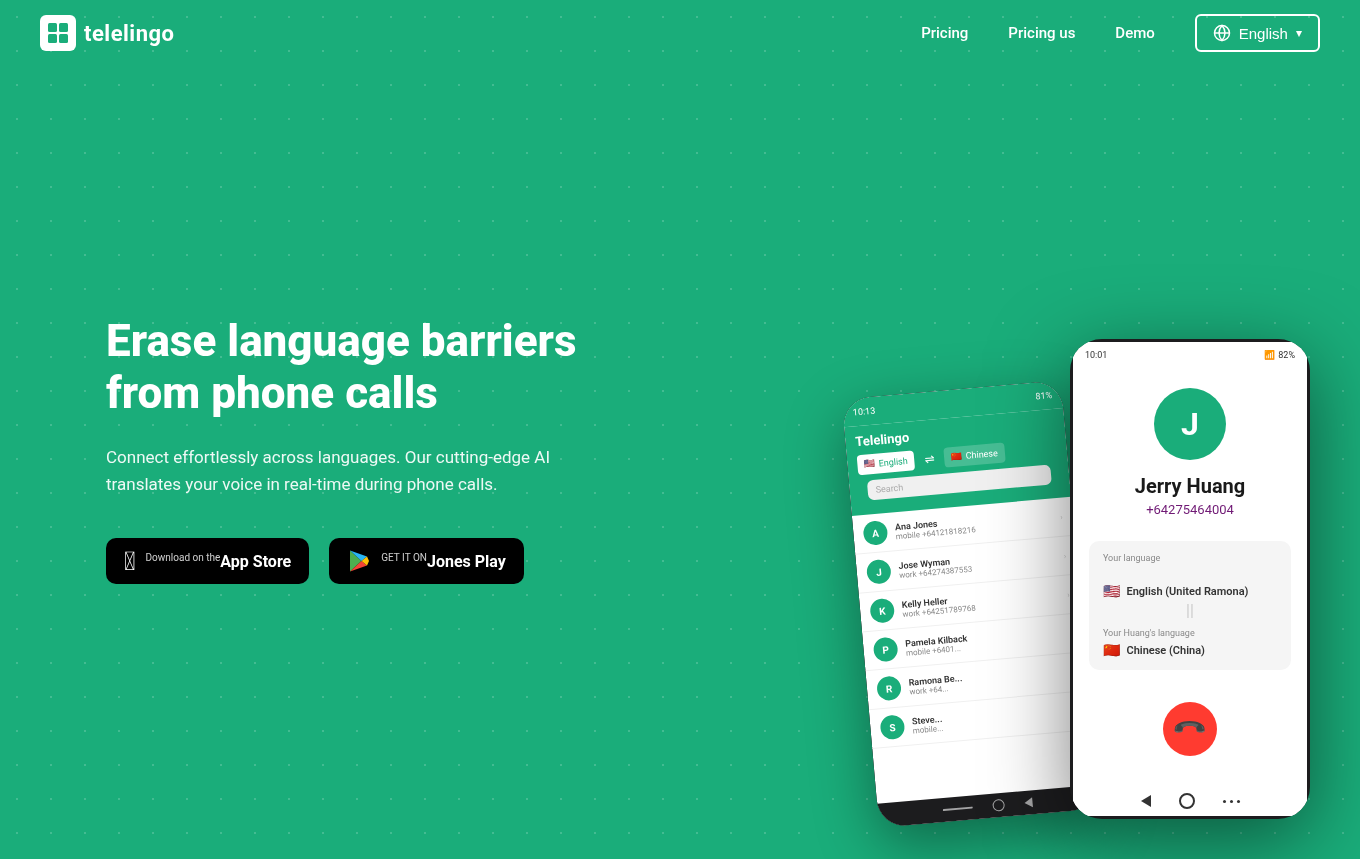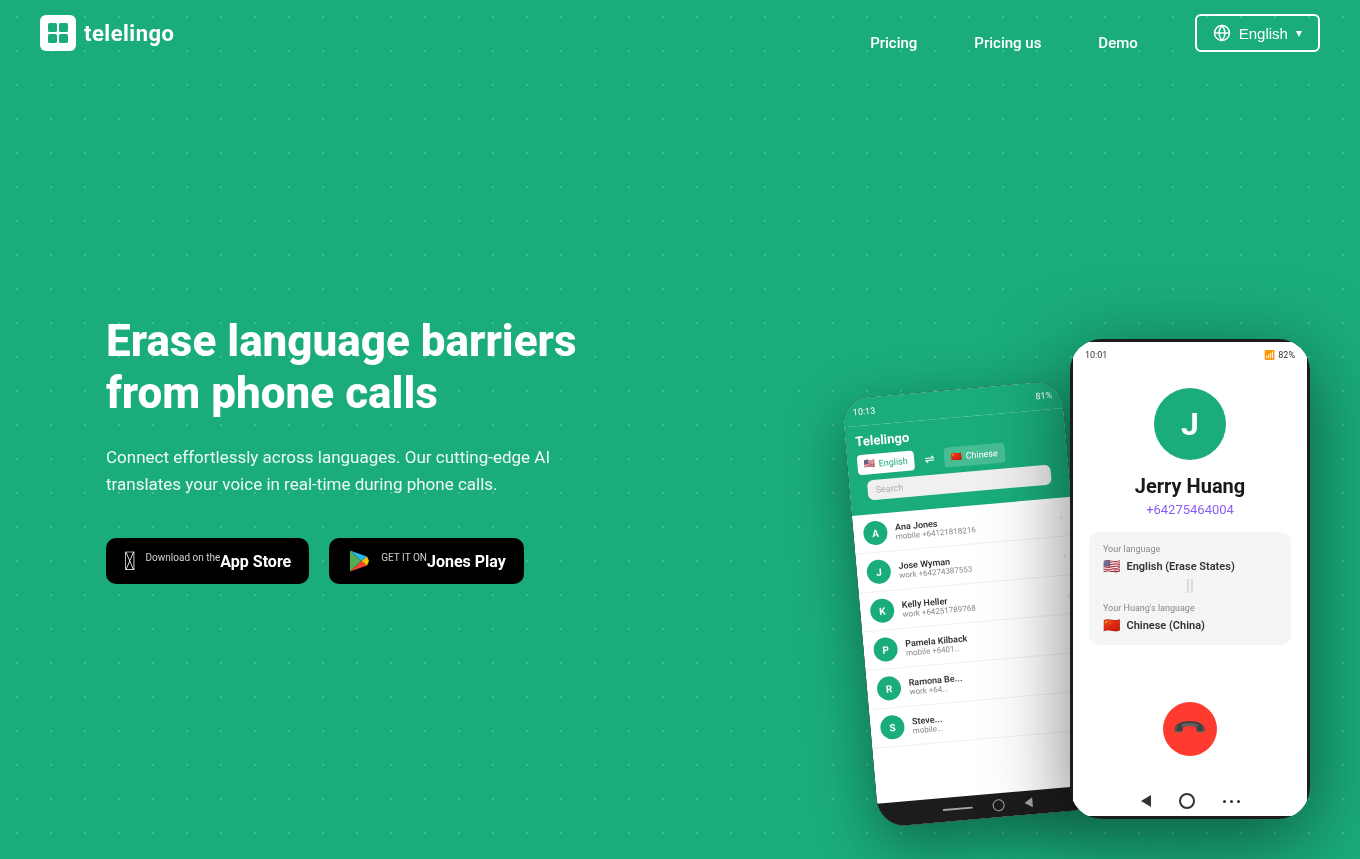--- a/index.html
+++ b/index.html
@@ -12,21 +12,21 @@
       padding: 0 40px; height: 66px;
       background: transparent;
     }
     .nav-logo { display: flex; align-items: center; gap: 8px; text-decoration: none; }
     .logo-icon {
       width: 36px; height: 36px; background: white; border-radius: 6px;
       display: flex; align-items: center; justify-content: center;
       color: #1a9e6e; font-weight: 900; font-size: 20px;
     }
     .logo-text { color: white; font-size: 22px; font-weight: 700; letter-spacing: 0.5px; }
-    .nav-links { display: flex; align-items: flex-end; gap: 57px; }
+    .nav-links { display: flex; align-items: center; gap: 40px; }
     .nav-link {
       color: white; text-decoration: none; font-size: 15px; font-weight: 500;
       background: none; border: none; cursor: pointer;
     }
     .nav-lang-btn {
       display: flex; align-items: center; gap: 8px;
       background: transparent; border: 2px solid white; border-radius: 6px;
       color: white; padding: 8px 16px; font-size: 15px; font-weight: 500; cursor: pointer;
     }
     .globe-icon { width: 18px; height: 18px; }
@@ -164,26 +164,26 @@
       flex: 1; display: flex; flex-direction: column;
       align-items: center; padding: 20px 16px;
     }
     .pf-avatar {
       width: 72px; height: 72px; border-radius: 50%;
       background: #1aad7a; color: white;
       display: flex; align-items: center; justify-content: center;
       font-size: 32px; font-weight: 700; margin-bottom: 14px;
     }
     .pf-name { font-size: 20px; font-weight: 700; color: #1a1a1a; margin-bottom: 4px; }
-    .pf-number { font-size: 13px; color: #8b5cf6; margin-bottom: 15px; }
+    .pf-number { font-size: 13px; color: #701a75; margin-bottom: 24px; }
     .pf-lang-section {
       width: 100%; background: #f5f5f5; border-radius: 10px;
       padding: 12px 14px; margin-bottom: 16px;
     }
-    .pf-lang-label { font-size: 9px; color: #888; margin-bottom: 4px; }
+    .pf-lang-label { font-size: 9px; color: #888; margin-bottom: 20px; }
     .pf-lang-value {
       display: flex; align-items: center; gap: 6px;
       font-size: 11px; font-weight: 600; color: #333;
     }
     .flag { font-size: 14px; }
     .pf-separator { font-size: 16px; color: #ccc; text-align: center; margin: 2px 0 8px; }
     .pf-lang2-label { font-size: 9px; color: #888; margin-bottom: 4px; }
     .pf-lang2-value {
       display: flex; align-items: center; gap: 6px;
       font-size: 11px; font-weight: 600; color: #333;
@@ -379,21 +379,21 @@
           <div class="pf-avatar">
             <span>J</span>
           </div>
           <div class="pf-name">Jerry Huang</div>
           <div class="pf-number">+64275464004</div>
 
           <div class="pf-lang-section">
             <div class="pf-lang-label">Your language</div>
             <div class="pf-lang-value">
               <span class="flag">🇺🇸</span>
-              <span>English (Erase States)</span>
+              <span>English (United Ramona)</span>
             </div>
             <div class="pf-separator">||</div>
             <div class="pf-lang2-label">Your Huang's language</div>
             <div class="pf-lang2-value">
               <span class="flag">🇨🇳</span>
               <span>Chinese (China)</span>
             </div>
           </div>
 
           <div class="pf-call-btn">

